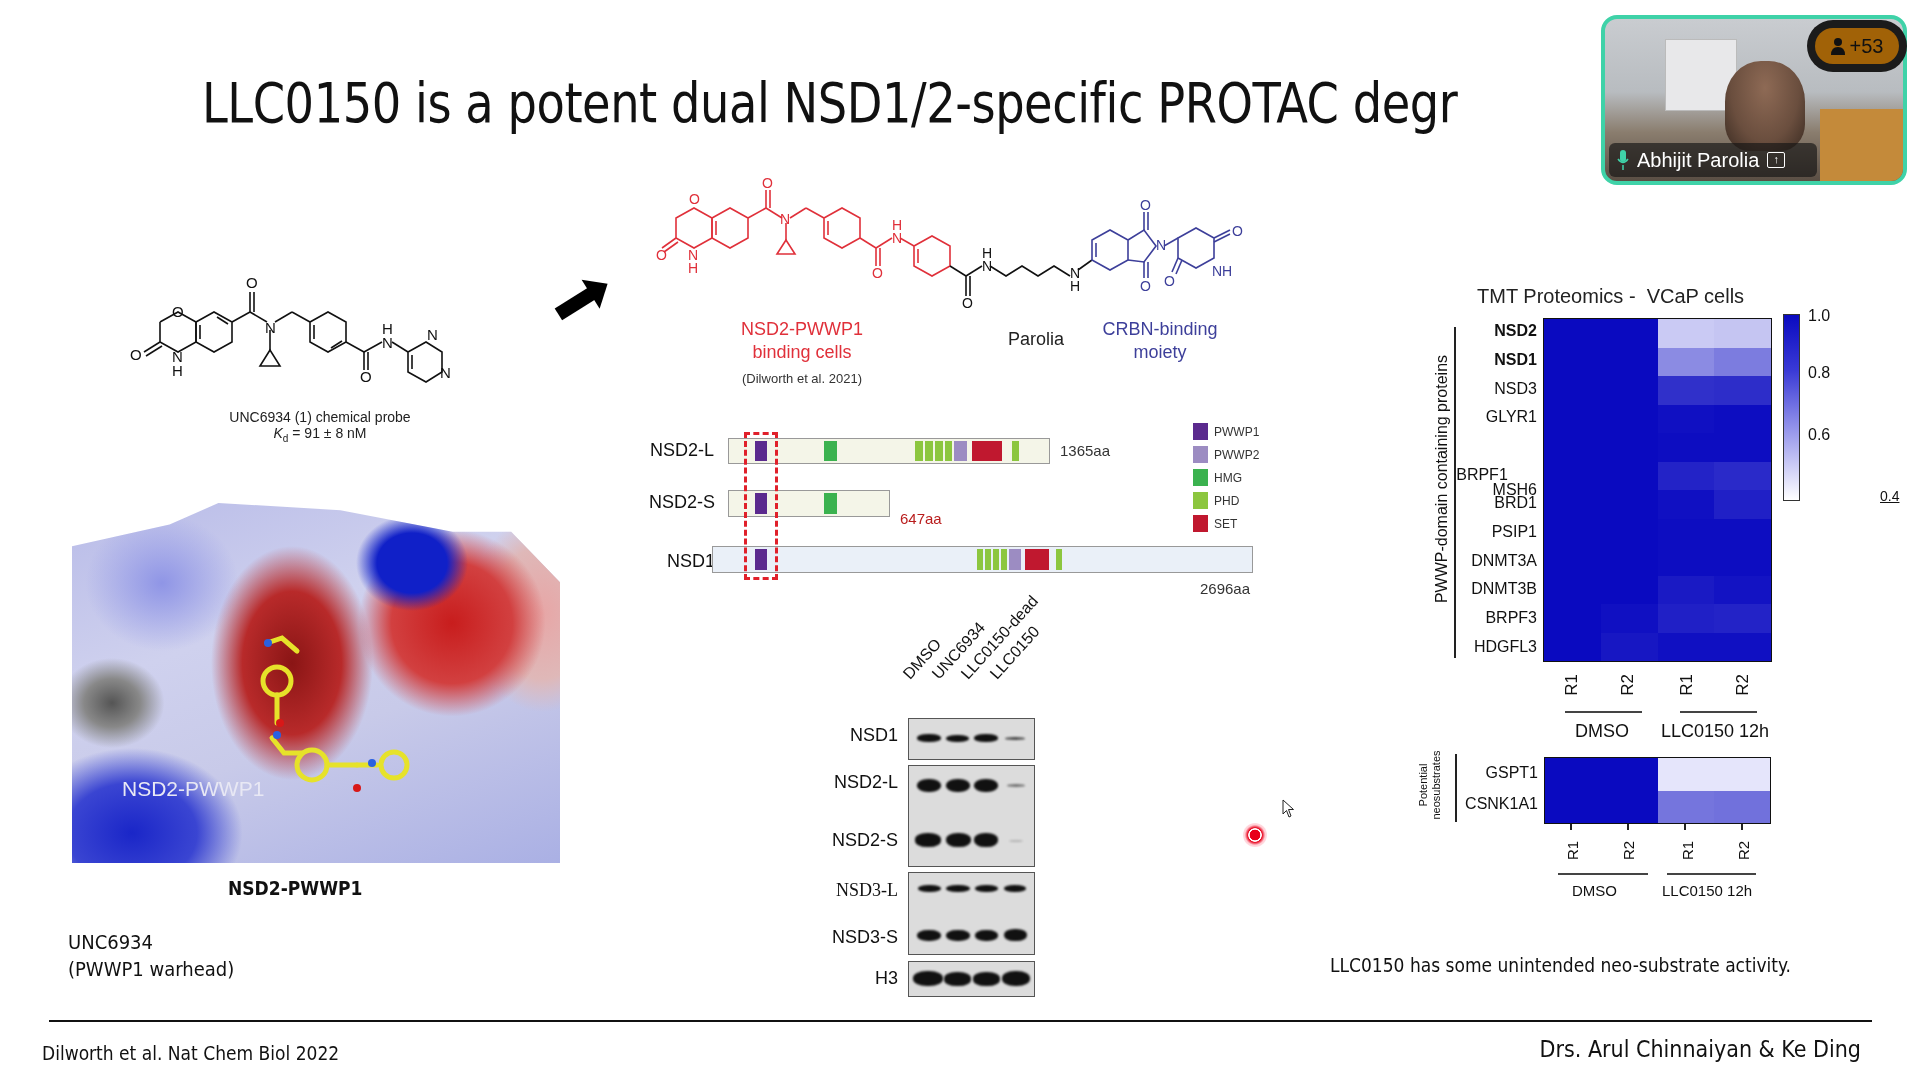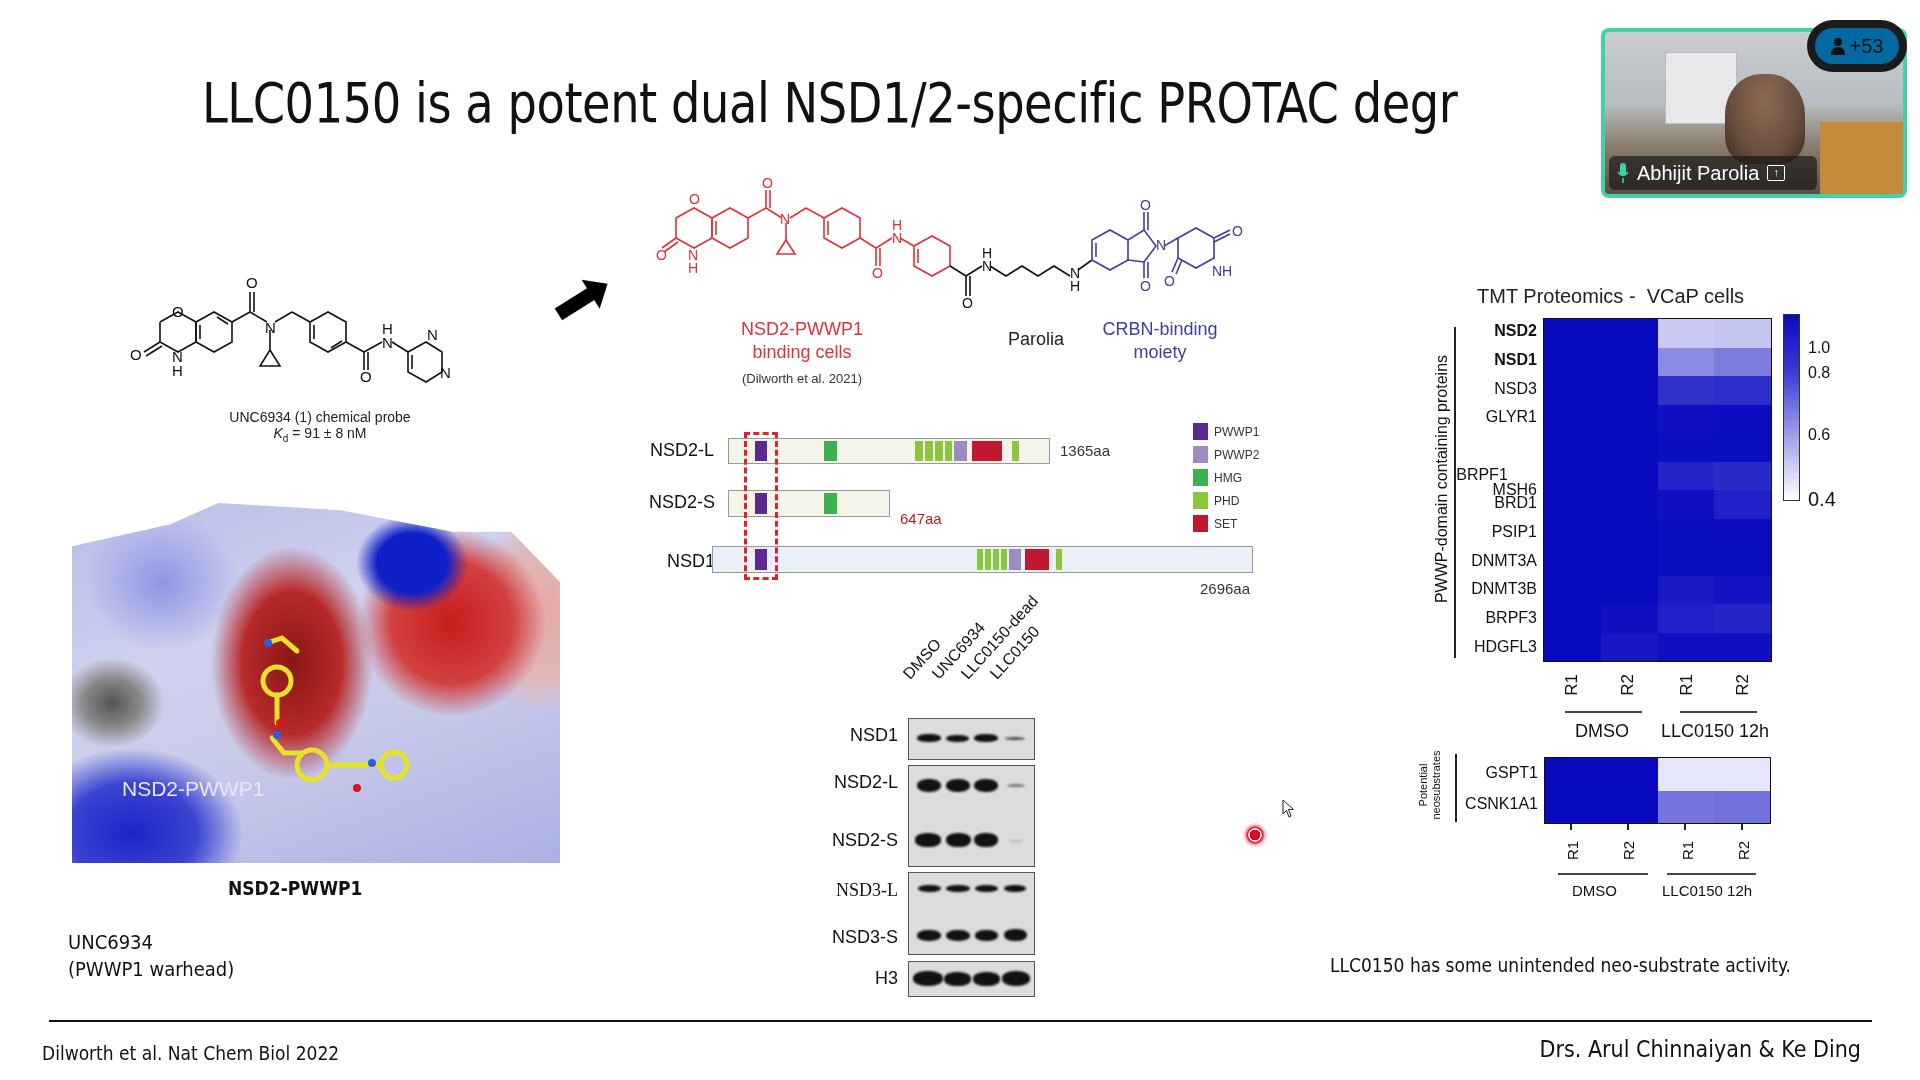--- a/index.html
+++ b/index.html
@@ -12,21 +12,21 @@
   .domain-bar{position:absolute;border:1.5px solid #999;box-sizing:border-box;}
   .seg{position:absolute;top:2px;bottom:2px;}
   .legend-sw{display:inline-block;width:15px;height:17px;vertical-align:middle;margin-right:6px;}
   .legend-row{font-size:12px;color:#333;height:23px;display:flex;align-items:center;}
   .blot-box{position:absolute;background:#dcdcdc;border:1.5px solid #555;box-sizing:border-box;}
   .band{position:absolute;background:#111;border-radius:45%;filter:blur(0.8px);}
   .blot-lbl{position:absolute;font-size:18px;text-align:right;width:100px;}
   .hm-cell{position:absolute;}
   .hm-label{position:absolute;font-size:16px;text-align:right;width:110px;}
   .tick-lbl{position:absolute;font-size:17px;transform:rotate(-90deg);transform-origin:center;}
-  .video{left:1601px;top:28px;width:306px;height:170px;border:4px solid #3fd2a8;border-radius:8px;box-sizing:border-box;overflow:hidden;background:linear-gradient(180deg,#c9ccd0 0%,#b8bcc0 45%,#8a7d6e 70%,#5a4e44 100%);}
+  .video{left:1601px;top:15px;width:306px;height:170px;border:4px solid #3fd2a8;border-radius:16px;box-sizing:border-box;overflow:hidden;background:linear-gradient(180deg,#c9ccd0 0%,#b8bcc0 45%,#8a7d6e 70%,#5a4e44 100%);}
 </style>
 </head>
 <body>
 
 <div class="abs slide-title">LLC0150 is a potent dual NSD1/2-specific PROTAC degr</div>
 
 <div class="abs struct" style="left:120px;top:270px;width:420px;height:150px;">
   <svg width="420" height="150" viewBox="0 0 420 150">
     <g stroke="#111" stroke-width="1.6" fill="none">
 
@@ -375,24 +375,24 @@
       <div class="hm-cell" style="left: 56.75px; top: 285px; width: 58px; height: 30px; background: rgb(16, 16, 194);"></div>
       <div class="hm-cell" style="left: 113.5px; top: 285px; width: 58px; height: 30px; background: rgb(32, 32, 198);"></div>
       <div class="hm-cell" style="left: 170.25px; top: 285px; width: 58px; height: 30px; background: rgb(35, 35, 199);"></div>
       <div class="hm-cell" style="left: 0px; top: 313.5px; width: 58px; height: 30px; background: rgb(10, 10, 192);"></div>
       <div class="hm-cell" style="left: 56.75px; top: 313.5px; width: 58px; height: 30px; background: rgb(23, 23, 195);"></div>
       <div class="hm-cell" style="left: 113.5px; top: 313.5px; width: 58px; height: 30px; background: rgb(16, 16, 194);"></div>
       <div class="hm-cell" style="left: 170.25px; top: 313.5px; width: 58px; height: 30px; background: rgb(16, 16, 194);"></div>
     </div>
 
   <div class="abs" style="left:1783px;top:314px;width:17px;height:187px;border:1px solid #333;box-sizing:border-box;background:linear-gradient(180deg,#0a0ac0 0%,#3a3ad6 30%,#9090ea 60%,#ffffff 100%);"></div>
-  <div class="abs" style="left:1808px;top:307px;font-size:16px;margin-top:32px;">1.0</div>
+  <div class="abs" style="left:1808px;top:307px;font-size:16px;">1.0</div>
   <div class="abs" style="left:1808px;top:364px;font-size:16px;">0.8</div>
   <div class="abs" style="left:1808px;top:426px;font-size:16px;">0.6</div>
-  <div class="abs" style="left:1808px;top:488px;font-size:20px;">0.4</div>
+  <div class="abs" style="left:1880px;top:488px;font-size:14px;text-decoration:underline;">0.4</div>
 
   <div class="tick-lbl" style="left:1561px;top:675px;">R1</div>
   <div class="tick-lbl" style="left:1617px;top:675px;">R2</div>
   <div class="tick-lbl" style="left:1676px;top:675px;">R1</div>
   <div class="tick-lbl" style="left:1732px;top:675px;">R2</div>
   <div class="abs" style="left:1565px;top:711px;width:77px;height:2px;background:#444;"></div>
   <div class="abs" style="left:1680px;top:711px;width:77px;height:2px;background:#444;"></div>
   <div class="abs" style="left:1575px;top:721px;font-size:18px;">DMSO</div>
   <div class="abs" style="left:1661px;top:721px;font-size:18px;">LLC0150 12h</div>
 
@@ -450,21 +450,21 @@
     <svg width="12" height="22" viewBox="0 0 12 22">
         <rect x="3" y="1" width="6" height="12" rx="3" fill="#3fd2a8"></rect>
         <path d="M1 10 Q6 17 11 10" stroke="#3fd2a8" fill="none" stroke-width="1.5"></path>
         <line x1="6" y1="16" x2="6" y2="21" stroke="#3fd2a8" stroke-width="1.5"></line>
       </svg>
     <span style="color:#fff;font-size:20px;">Abhijit Parolia</span>
     <span style="display:inline-block;width:16px;height:14px;border:1.5px solid #fff;border-radius:2px;color:#fff;font-size:11px;line-height:13px;text-align:center;">↑</span>
   </div>
 </div>
 <div class="abs" style="left:1807px;top:20px;width:100px;height:52px;border-radius:26px;background:#1b1b1b;display:flex;align-items:center;justify-content:center;">
-  <div style="background:#0369a1;border-radius:18px;height:36px;width:84px;display:flex;align-items:center;justify-content:center;gap:5px;">
+  <div style="background:#a16207;border-radius:18px;height:36px;width:84px;display:flex;align-items:center;justify-content:center;gap:5px;">
     <svg width="14" height="18" viewBox="0 0 14 18">
         <circle cx="7" cy="5" r="4" fill="#111"></circle>
         <path d="M0 18 Q0 10 7 10 Q14 10 14 18 Z" fill="#111"></path>
       </svg>
     <span style="font-size:20px;color:#111;">+53</span>
   </div>
 </div>
 
 <div class="hm-label" style="left: 1427px; top: 322.333px; font-weight: bold;">NSD2</div>
 <div class="hm-label" style="left: 1427px; top: 351px; font-weight: bold;">NSD1</div>

